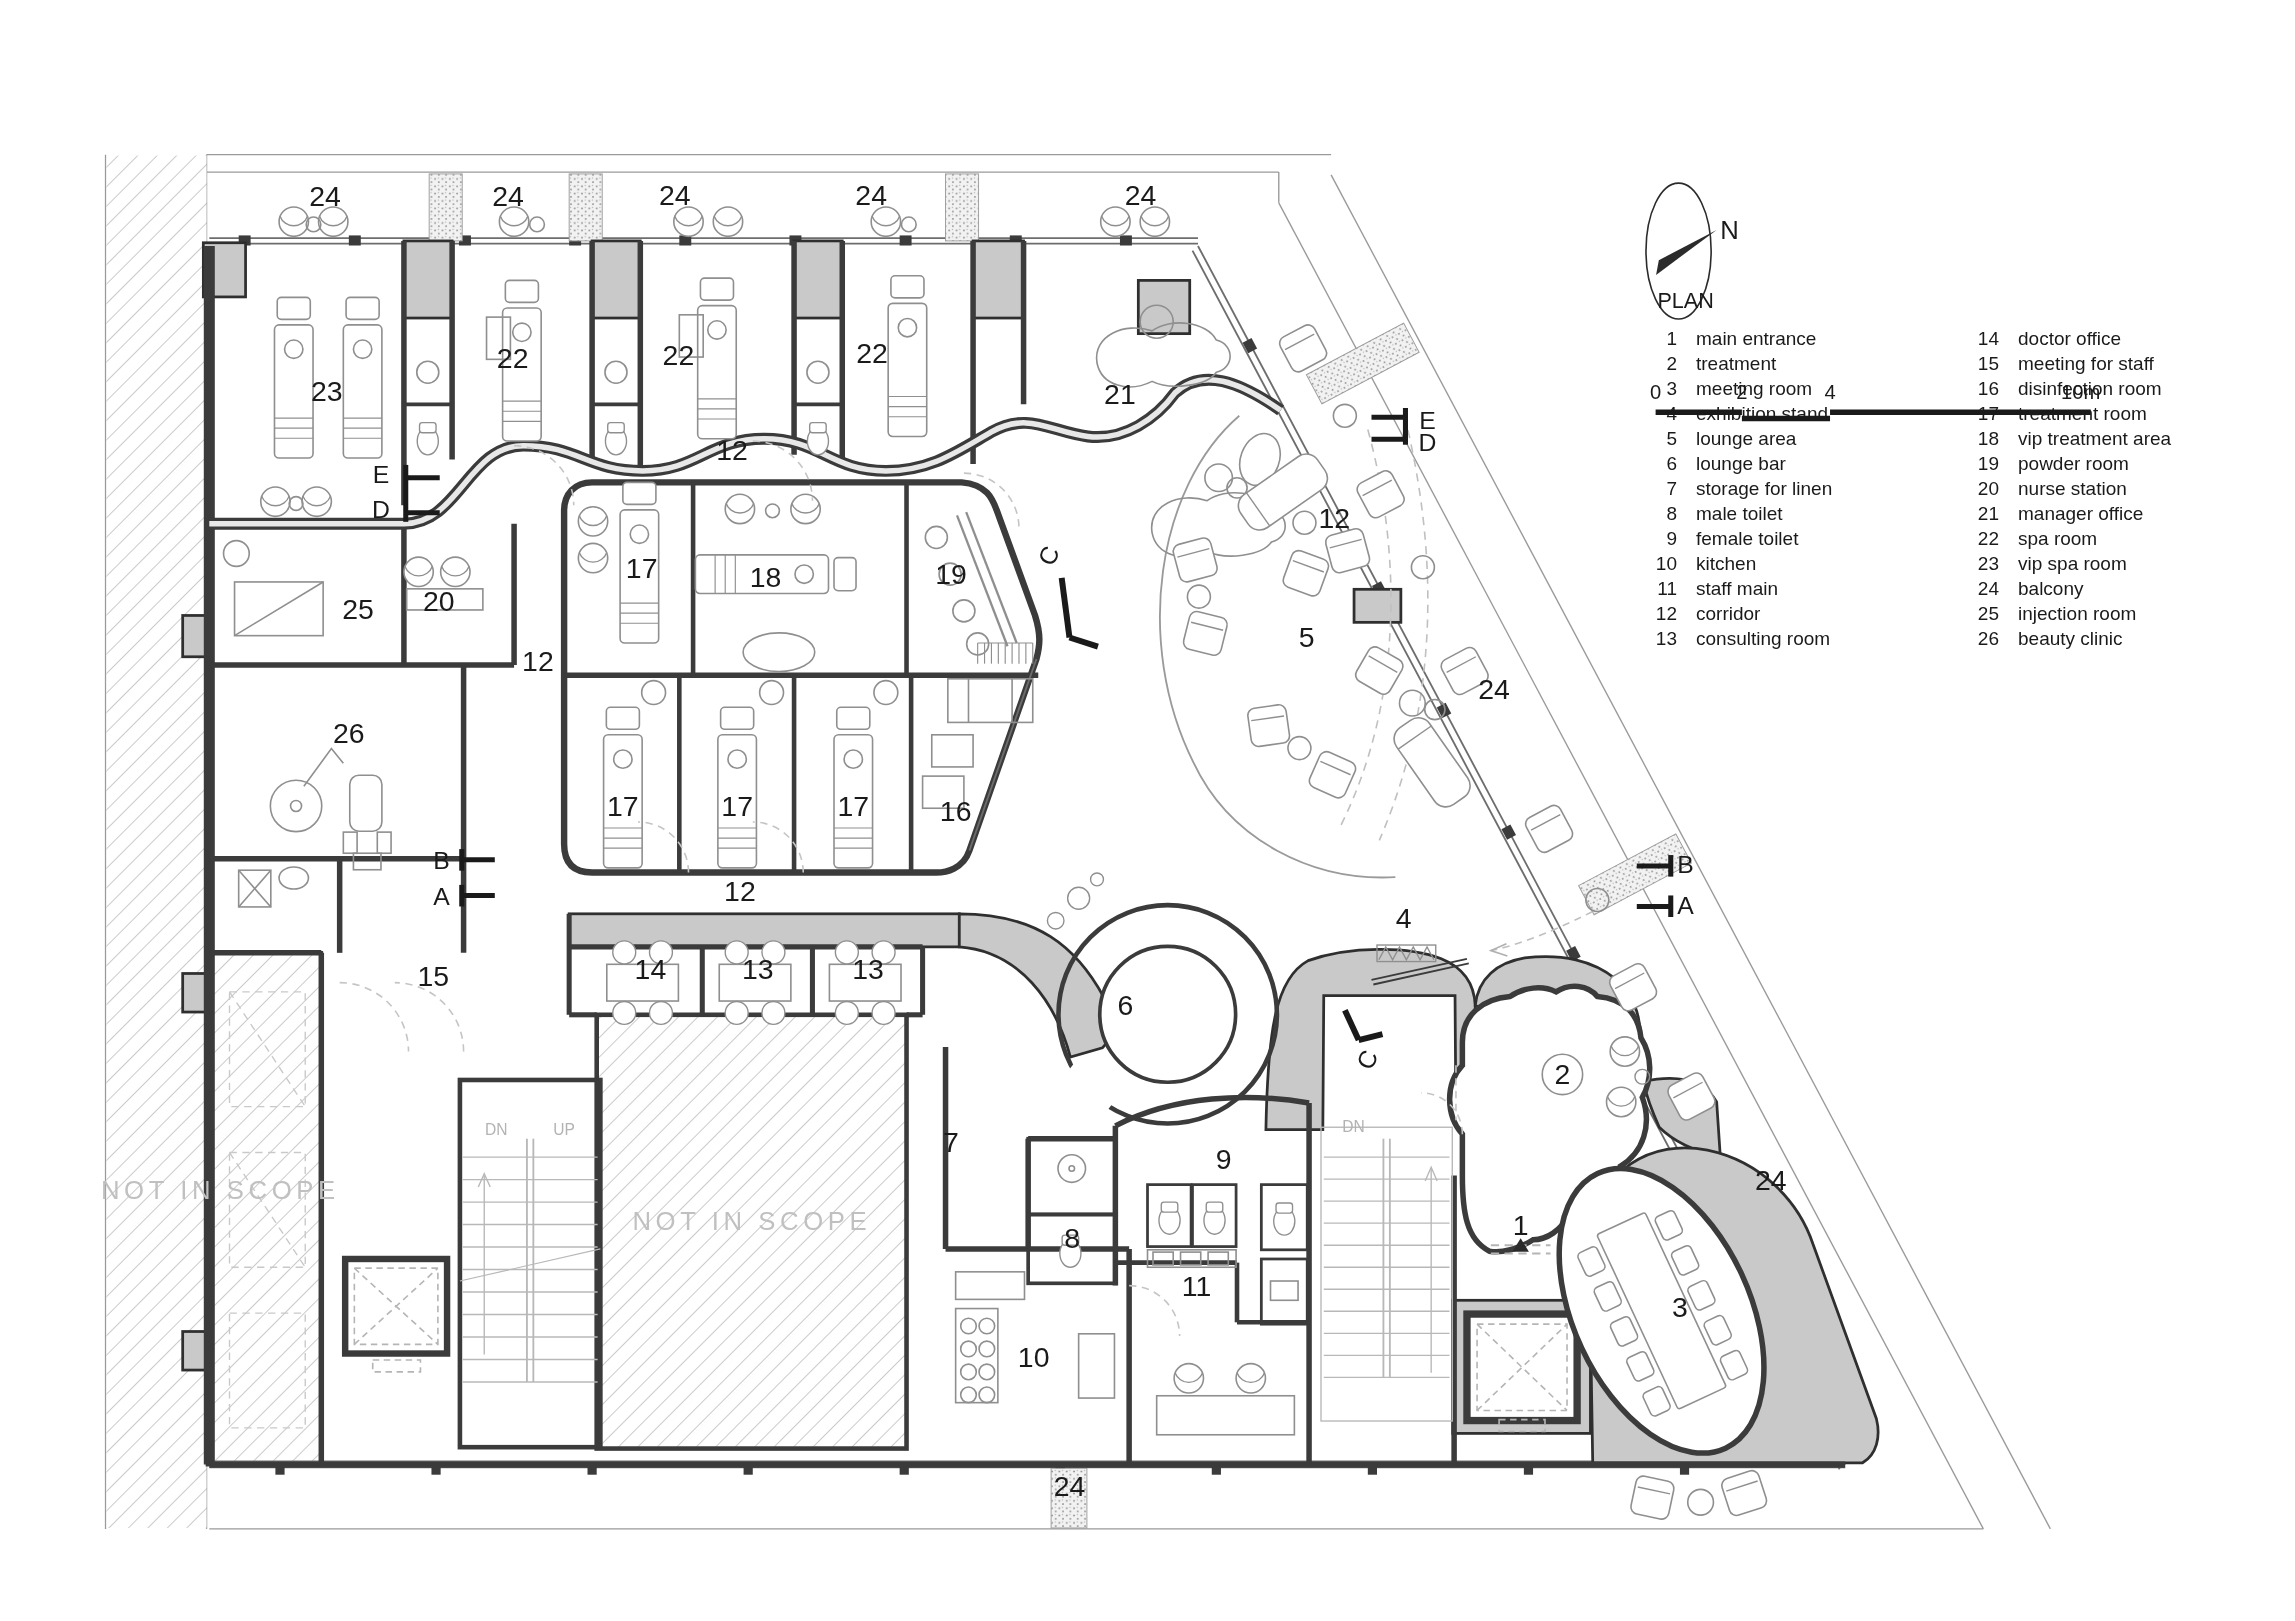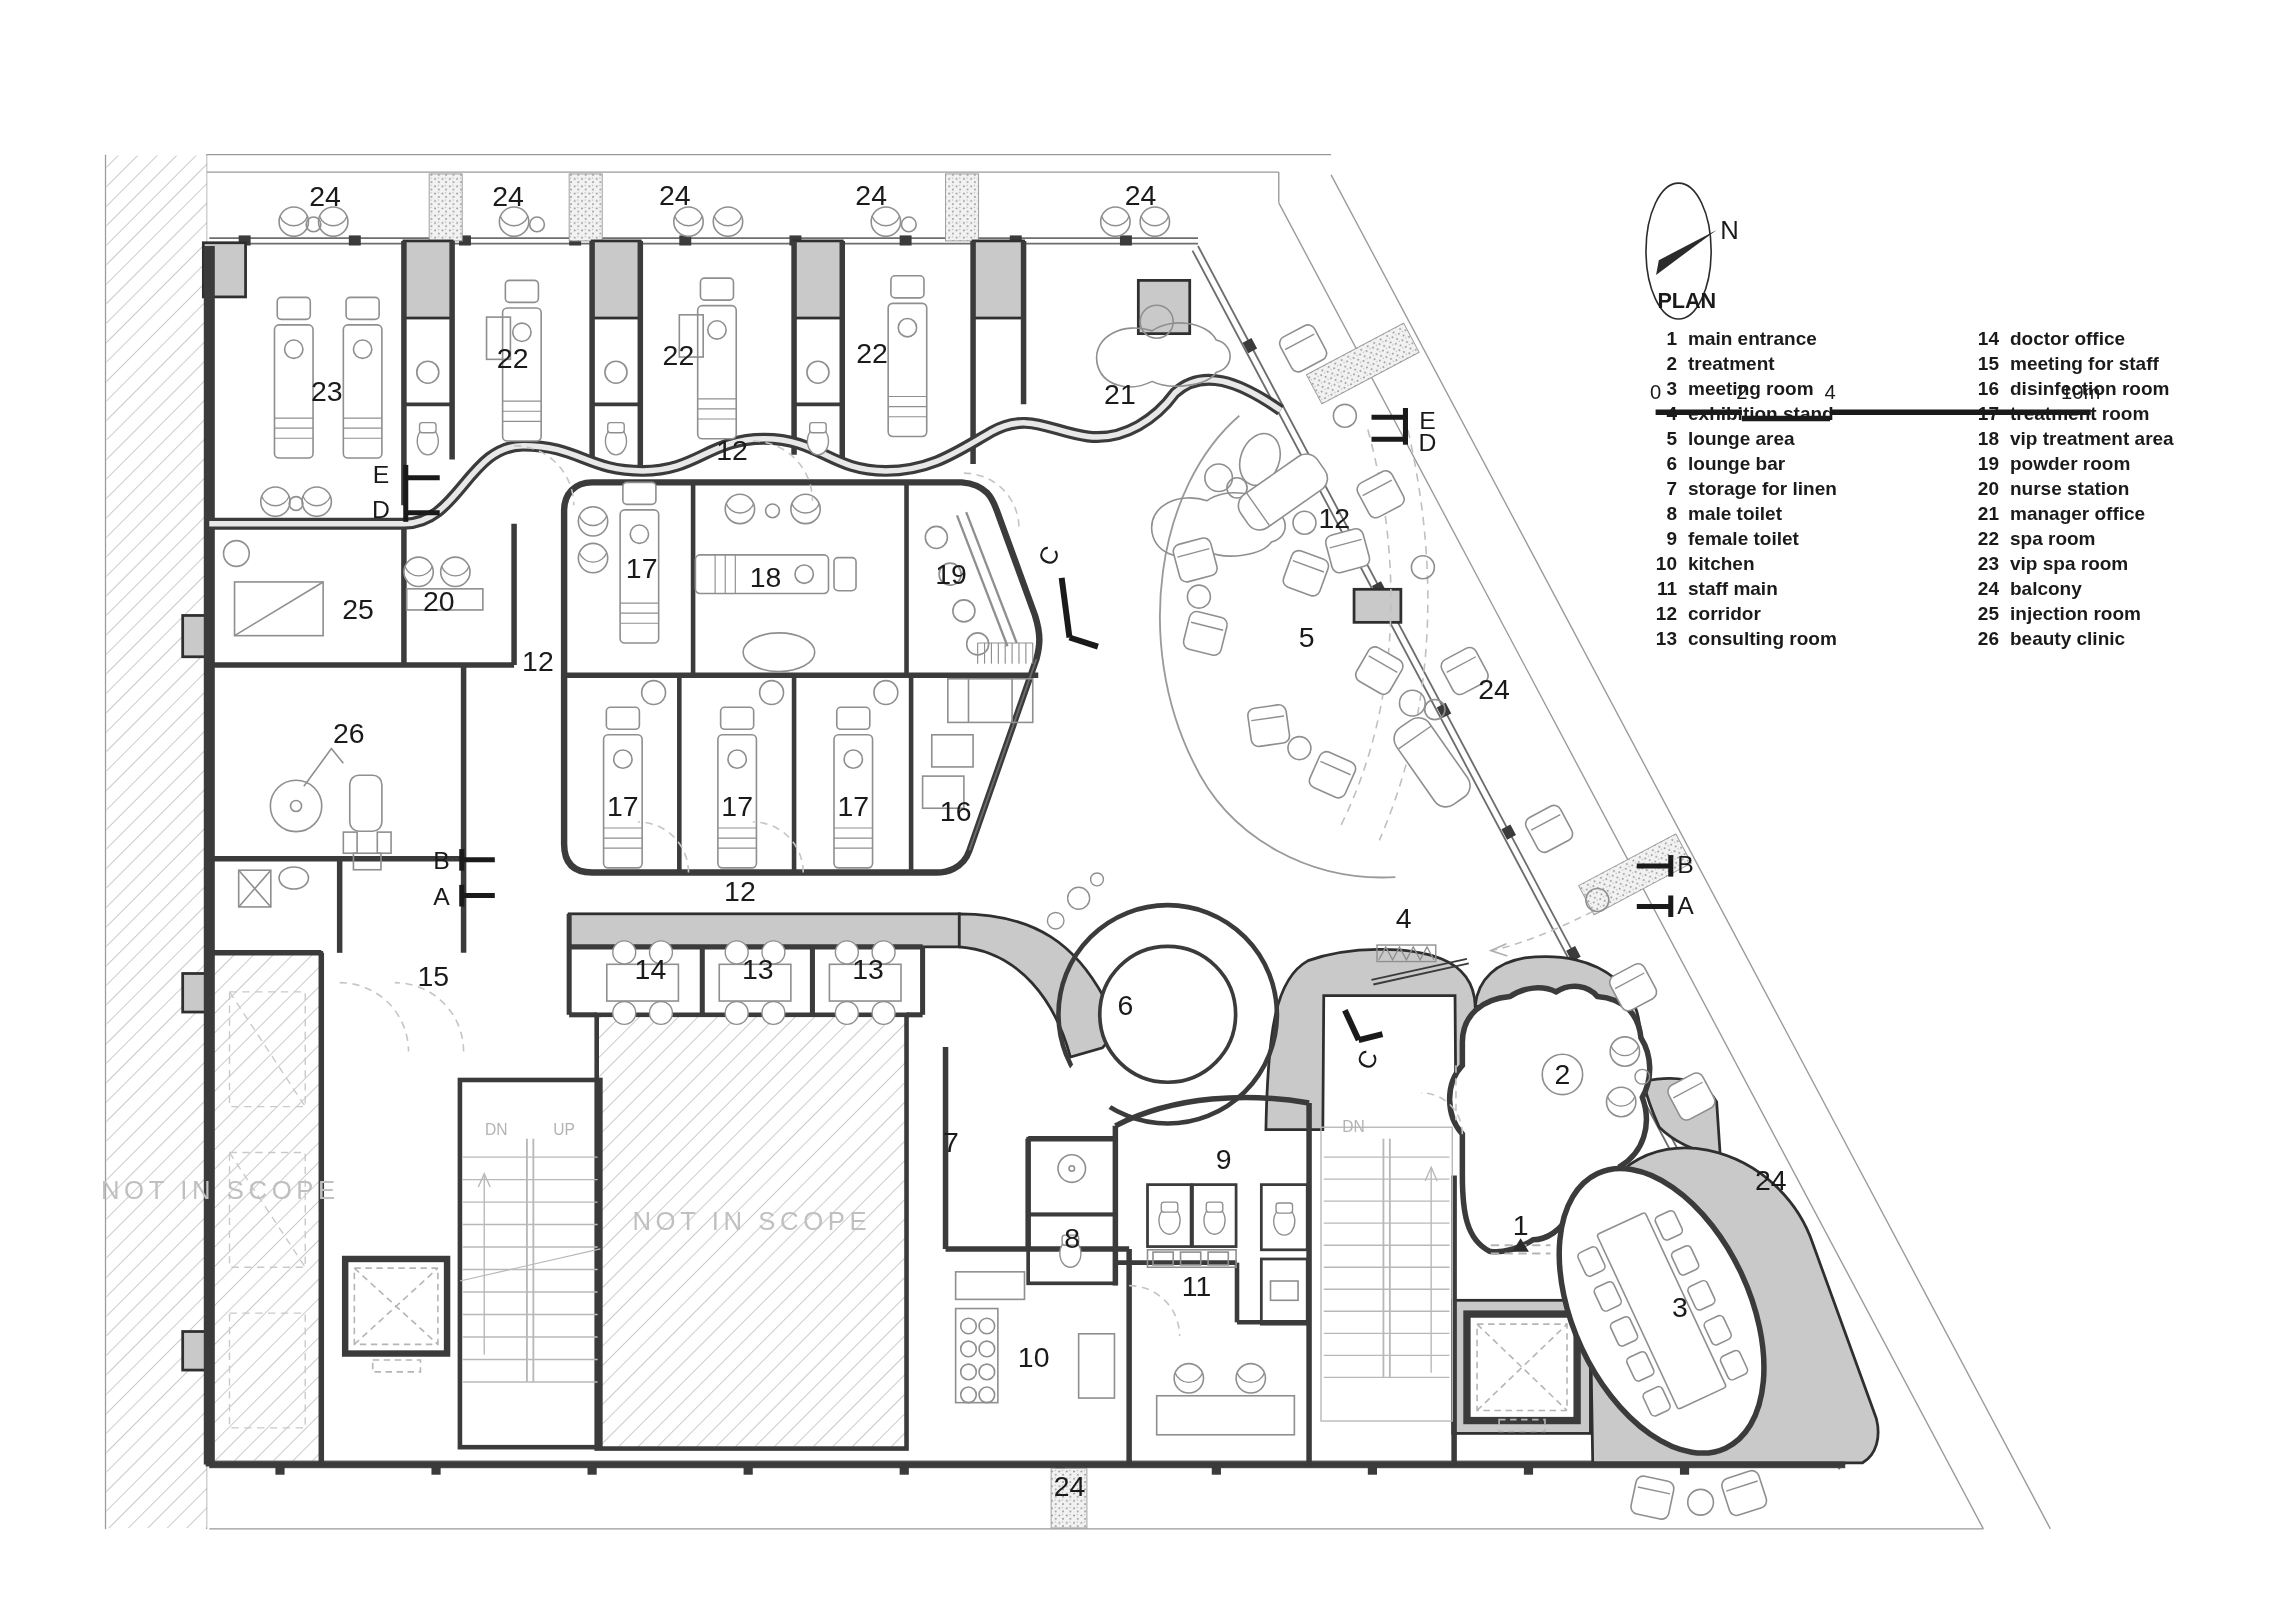--- a/index.html
+++ b/index.html
@@ -6,29 +6,29 @@
   #stage{position:relative;width:2295px;height:1452px;background:#fff;font-family:"Liberation Sans",sans-serif;}
   svg{position:absolute;left:0;top:0;}
   svg text{font-family:"Liberation Sans",sans-serif;fill:#1a1a1a;}
   .room-num{font-size:62px;text-anchor:middle;}
   .sec-letter{font-size:54px;text-anchor:middle;}
   .scope-text{font-size:56px;fill:#c0c0c0;letter-spacing:10px;text-anchor:middle;}
   .stair-text{font-size:34px;fill:#b3b3b3;text-anchor:middle;}
   .scale-num{font-size:44px;text-anchor:middle;}
   .north-n{font-size:56px;}
   
-  #legend{position:absolute;left:1651px;top:288px;width:624px;color:#1a1a1a;font-weight:bold;}
+  #legend{position:absolute;left:1651px;top:288px;width:624px;color:#1a1a1a;}
   #legend .ltitle{font-size:21.6px;margin:0 0 13.8px 6.4px;}
   #legend .cols{display:flex;}
   #legend .col{display:flex;flex-direction:column;}
   #legend .col1{width:322px;}
   #legend .col2{width:298px;}
   .leg-row{display:flex;align-items:baseline;height:25px;font-size:19px;}
   .leg-num{width:26px;text-align:right;flex:0 0 26px;}
-  .leg-label{margin-left:11px;white-space:nowrap;}
+  .leg-label{margin-left:19px;white-space:nowrap;}
 </style>
 </head>
 <body>
 
 <div id="stage">
 
 <svg id="plan-svg" width="2295" height="1622" viewBox="0 0 5000 3532">
   <defs>
     <pattern id="hatchp" width="30" height="30" patternUnits="userSpaceOnUse" patternTransform="rotate(-45)">
       <rect width="30" height="30" fill="#ffffff"></rect>

